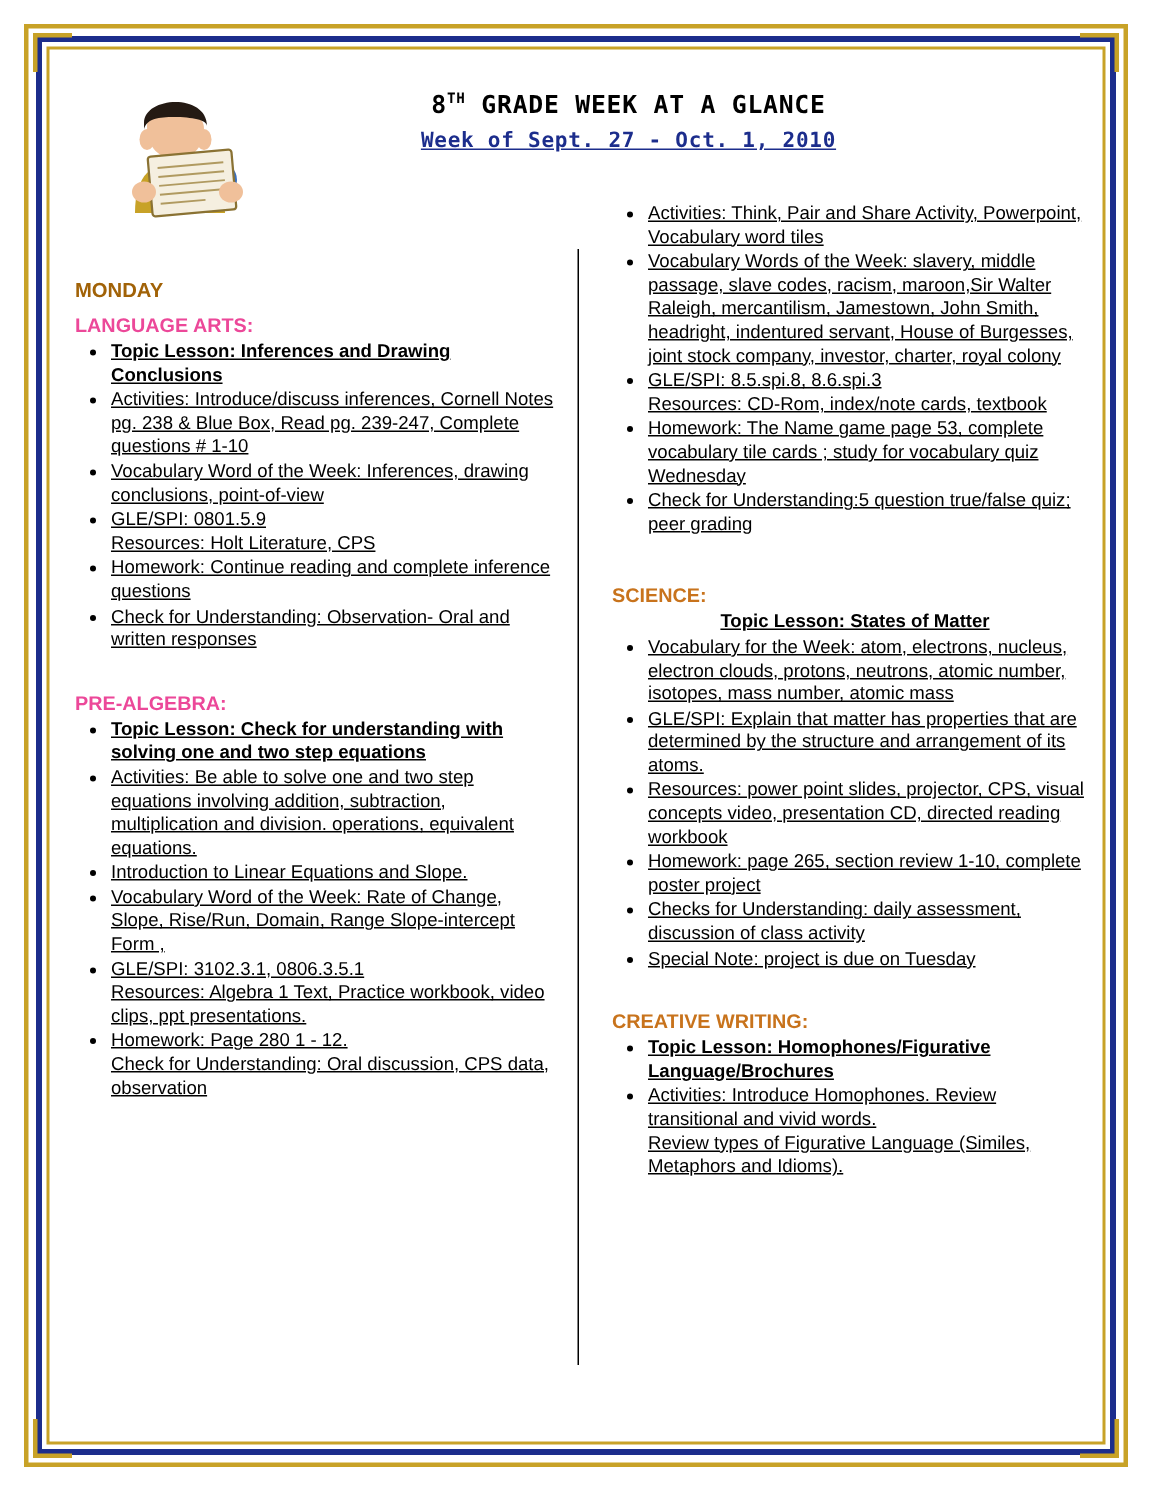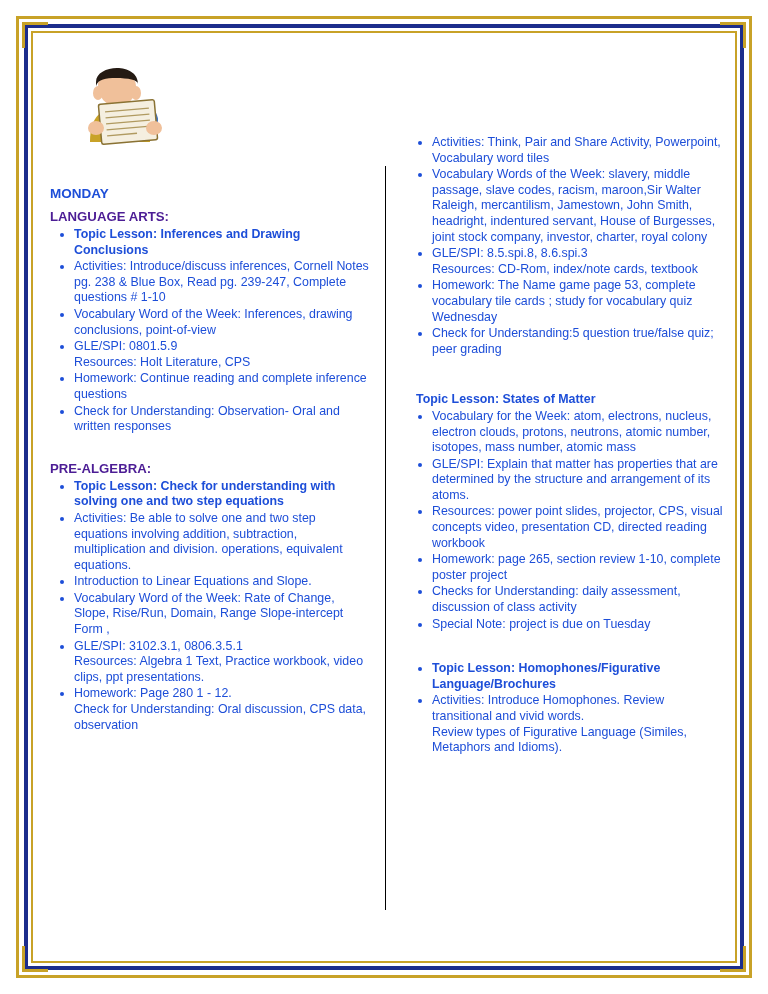--- a/index.html
+++ b/index.html
@@ -142,50 +142,51 @@
     background: #000;
     margin: 34px 0 12px 0;
     flex: 0 0 1px;
   }
   .col-right {
     width: 338px;
     padding-left: 16px;
   }
 
   .day-label {
-    color: #1d4ed8;
+    color: #a16207;
     font-weight: bold;
     font-size: 13.5px;
     margin: 54px 0 8px 6px;
   }
   .section-head {
     color: #8a8a2b;
     font-weight: bold;
     font-size: 13.2px;
     margin: 0 0 2px 6px;
   }
-  .section-head.olive { color: #4c1d95; }
+  .section-head.olive { color: #ec4899; }
   .section-head.orange { color: #c8731c; }
 
   .section { margin-bottom: 18px; }
   .section.tight { margin-bottom: 10px; }
 
   ul.bullets {
     margin: 3px 0 0 0;
     padding-left: 30px;
     list-style-type: disc;
   }
   ul.bullets li {
     font-size: 12.4px;
     line-height: 15.6px;
-    color: #1d4ed8;
+    color: #000000;
     margin-bottom: 1px;
+    text-decoration: underline;
   }
   ul.bullets li.bold { font-weight: bold; }
-  ul.bullets li.nomarker { list-style-type: none; margin-left: -16px; }
+  ul.bullets li.nomarker { list-style-type: none; margin-left: -16px; text-align: center; }
   .nb { white-space: pre-line; }
 
   .spacer-8 { height: 8px; }
   .spacer-14 { height: 14px; }
 </style>
 </head>
 <body>
 
 <div class="page">
 
@@ -211,20 +212,24 @@
         <g transform="rotate(-5 48 64)" stroke="#b09a60" stroke-width="1.3">
           <line x1="26" y1="52" x2="70" y2="52"></line>
           <line x1="26" y1="58" x2="70" y2="58"></line>
           <line x1="26" y1="64" x2="70" y2="64"></line>
           <line x1="26" y1="70" x2="70" y2="70"></line>
           <line x1="26" y1="76" x2="56" y2="76"></line>
         </g>
         <ellipse cx="16" cy="70" rx="8" ry="7" fill="#f0c09a"></ellipse>
         <ellipse cx="74" cy="70" rx="8" ry="7" fill="#f0c09a"></ellipse>
       </svg>
+      <div class="title-block">
+        <div class="doc-title"><span>8</span><sup>TH</sup> <span>GRADE WEEK AT A GLANCE</span></div>
+        <div class="doc-subtitle">Week of Sept. 27 - Oct. 1, 2010</div>
+      </div>
     </div>
 
     <div class="columns">
 
       <div class="col col-left">
         <div class="day-label">MONDAY</div>
 
         <div class="section">
           <div class="section-head olive">LANGUAGE ARTS:</div>
           <ul class="bullets">
@@ -268,34 +273,36 @@
             <li class="nb">GLE/SPI: 8.5.spi.8, 8.6.spi.3
 Resources: CD-Rom, index/note cards, textbook</li>
             <li class="nb">Homework: The Name game page 53, complete vocabulary tile cards ; study for vocabulary quiz Wednesday</li>
             <li class="nb">Check for Understanding:5 question true/false quiz; peer grading</li>
           </ul>
         </div>
 
         <div class="spacer-14"></div>
 
         <div class="section">
+          <div class="section-head orange">SCIENCE:</div>
           <ul class="bullets">
             <li class="bold nb nomarker">Topic Lesson:  States of Matter</li>
             <li class="nb"> Vocabulary for the Week:  atom, electrons, nucleus, electron clouds, protons, neutrons, atomic number, isotopes, mass number, atomic mass</li>
             <li class="nb">GLE/SPI:  Explain that matter has properties that are determined by the structure and arrangement of its atoms.</li>
             <li class="nb">Resources:  power point slides, projector, CPS, visual concepts video, presentation CD, directed reading workbook</li>
             <li class="nb">Homework:  page 265, section review 1-10, complete poster project</li>
             <li class="nb">Checks for Understanding: daily assessment, discussion of class activity</li>
             <li class="nb">Special Note:  project is due on Tuesday</li>
           </ul>
         </div>
 
         <div class="spacer-8"></div>
 
         <div class="section">
+          <div class="section-head orange">CREATIVE WRITING:</div>
           <ul class="bullets">
             <li class="bold nb">Topic Lesson: Homophones/Figurative Language/Brochures</li>
             <li class="nb">Activities:  Introduce Homophones.  Review transitional and vivid words.
 Review types of Figurative Language (Similes, Metaphors and Idioms).</li>
           </ul>
         </div>
       </div>
 
     </div>
   </div>

